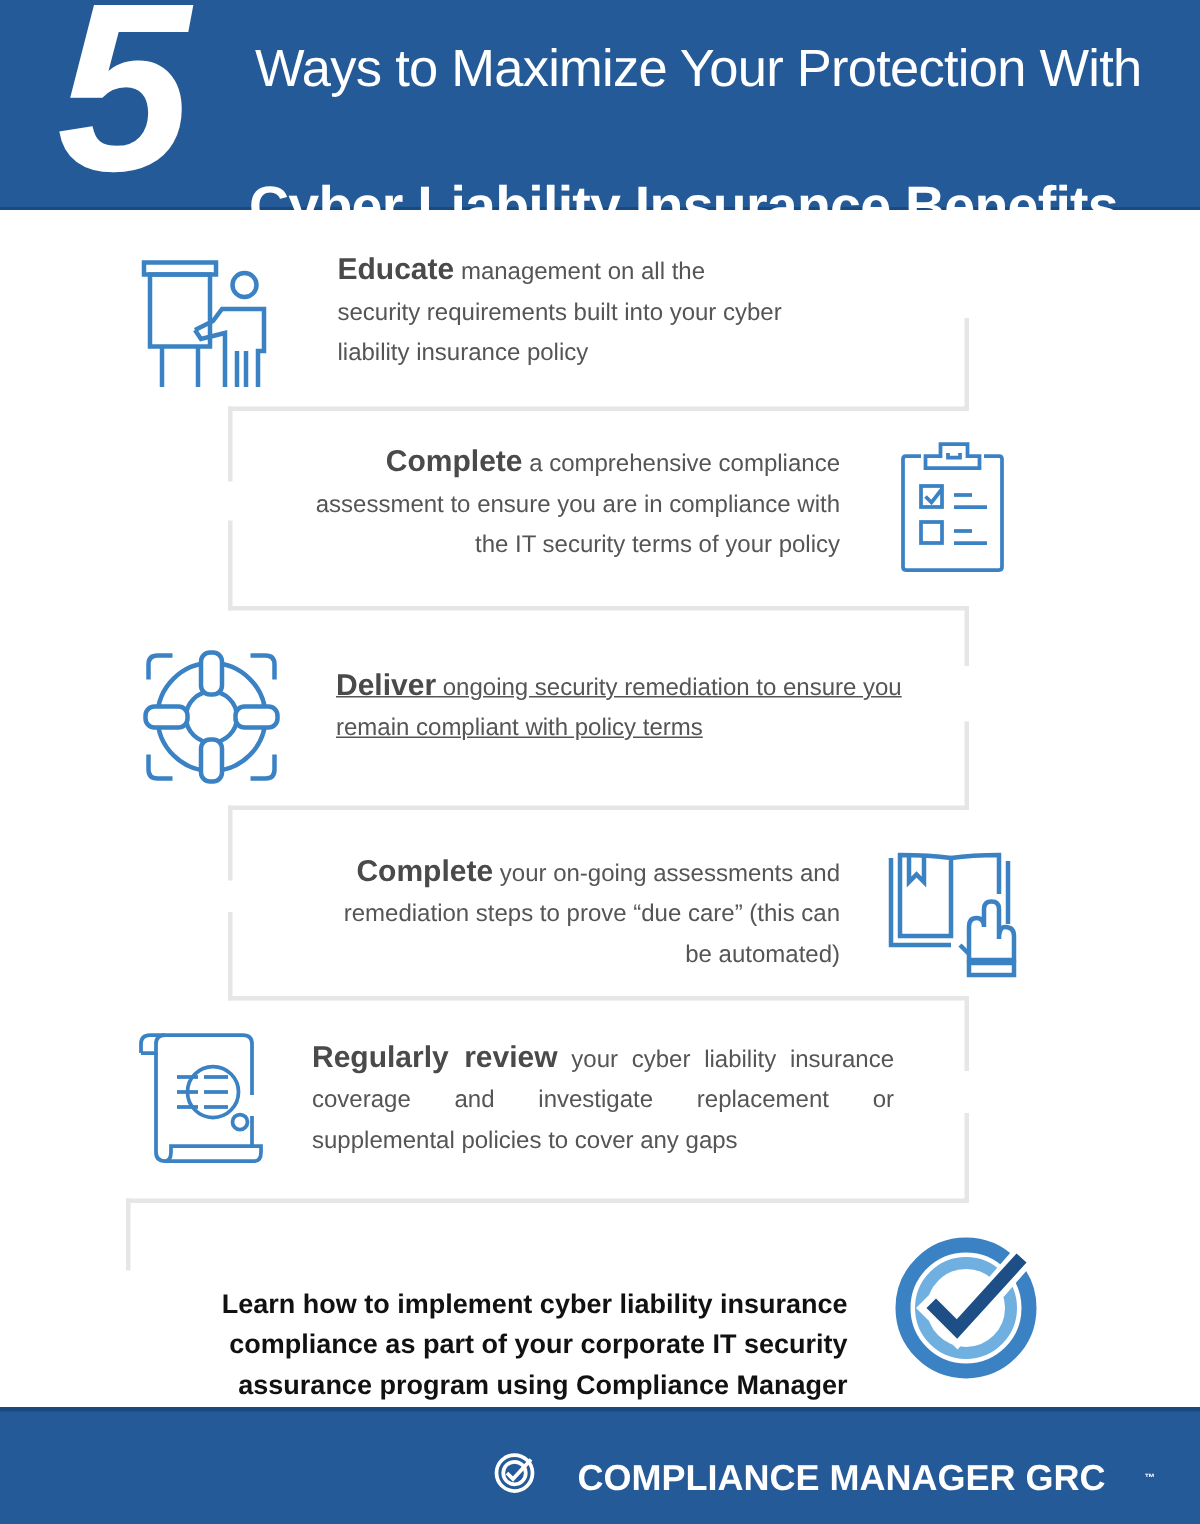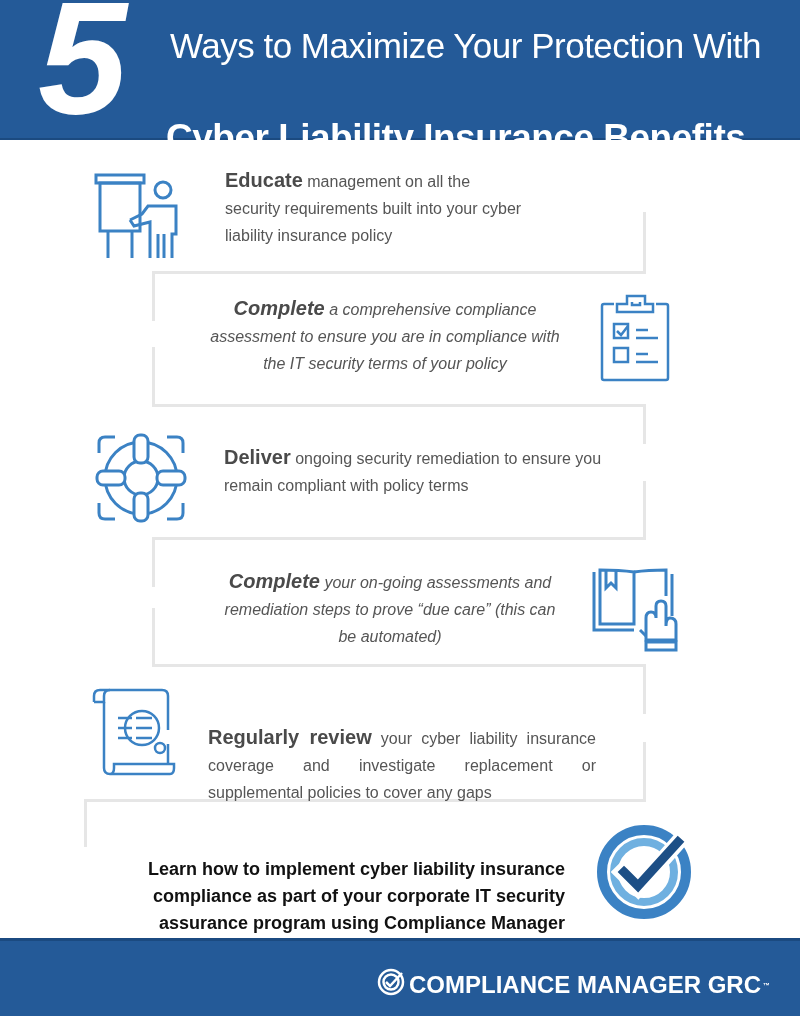--- a/index.html
+++ b/index.html
@@ -8,28 +8,28 @@
   .big5{position:absolute;left:38px;top:-22px;font-size:160px;font-weight:bold;font-style:italic;color:#ffffff;line-height:1;letter-spacing:-4px;}
   .title1{position:absolute;left:170px;top:26px;font-size:35px;color:#ffffff;font-weight:normal;letter-spacing:-0.5px;white-space:nowrap;text-align:center;}
   .title2{position:absolute;left:166px;top:74px;font-size:37px;color:#ffffff;font-weight:bold;letter-spacing:-0.5px;white-space:nowrap;margin-top:43px;}
 
   .line{position:absolute;background:#e6e6e6;}
   .icon{position:absolute;}
   .icon svg{display:block;}
 
   .step{position:absolute;color:#555555;font-size:16px;line-height:27px;}
   .step b{font-size:20px;color:#4a4a4a;margin-top:20px;}
-  .right{text-align:center;font-style:italic;}
+  .right{text-align:right;}
   .justify{text-align:justify;text-align-last:left;}
 
   .cta{position:absolute;right:235px;top:816px;text-align:right;color:#111111;font-size:18px;font-weight:bold;line-height:27px;}
   .cta a{color:#3b82c4;text-decoration:underline;}
 
   .footer{position:absolute;left:0;top:938px;width:800px;height:78px;background:#245a98;border-top:3px solid #1b4a80;}
-  .brand{position:absolute;right:30px;top:27px;display:flex;align-items:center;color:#ffffff;font-weight:bold;font-size:24px;letter-spacing:0px;}
+  .brand{position:absolute;right:30px;top:27px;display:flex;align-items:center;color:#ffffff;font-weight:bold;font-size:24px;letter-spacing:0px;gap:24px;}
   .brand sup{font-size:7px;margin-left:2px;vertical-align:top;}
 </style>
 </head>
 <body>
 
 <div class="header">
   <div class="big5">5</div>
   <div class="title1">Ways to Maximize Your Protection With</div>
   <div class="title2">Cyber Liability Insurance Benefits</div>
 </div>
@@ -94,21 +94,21 @@
     <rect x="39" y="2" width="14" height="28" rx="6" fill="#fff"></rect>
     <rect x="39" y="60" width="14" height="28" rx="6" fill="#fff"></rect>
     <rect x="2" y="38" width="28" height="14" rx="6" fill="#fff"></rect>
     <rect x="62" y="38" width="28" height="14" rx="6" fill="#fff"></rect>
     <path d="M4 20 L4 10 Q4 4 10 4 L20 4"></path>
     <path d="M72 4 L82 4 Q88 4 88 10 L88 20"></path>
     <path d="M4 70 L4 80 Q4 86 10 86 L20 86"></path>
     <path d="M72 86 L82 86 Q88 86 88 80 L88 70"></path>
   </svg>
 </div>
-<div class="step" style="left:224px;top:444px;width:380px;">
+<div class="step" style="left:224px;top:444px;width:380px;text-decoration:underline;">
   <b>Deliver</b><span> ongoing security remediation to ensure you remain compliant with policy terms</span>
 </div>
 
 <div class="step right" style="left:220px;top:568px;width:340px;">
   <b>Complete</b><span> your on-going assessments and remediation steps to prove “due care” (this can be automated)</span>
 </div>
 <div class="icon" style="left:590px;top:566px;">
   <svg width="92" height="88" viewBox="0 0 92 88" fill="none" stroke="#3b82c4" stroke-width="3">
     <path d="M4 6 L4 64 L44 64"></path>
     <path d="M10 4 L10 58 L44 58 L44 6 Q30 4 10 4 Z"></path>
@@ -130,21 +130,21 @@
     <circle cx="52" cy="42" r="17"></circle>
     <circle cx="70" cy="62" r="5"></circle>
     <line x1="28" y1="32" x2="42" y2="32"></line>
     <line x1="28" y1="42" x2="42" y2="42"></line>
     <line x1="28" y1="52" x2="42" y2="52"></line>
     <line x1="46" y1="32" x2="62" y2="32"></line>
     <line x1="46" y1="42" x2="62" y2="42"></line>
     <line x1="46" y1="52" x2="62" y2="52"></line>
   </svg>
 </div>
-<div class="step justify" style="left:208px;top:724px;width:388px;">
+<div class="step justify" style="left:208px;top:692px;width:388px;">
   <b>Regularly review</b><span> your cyber liability insurance coverage and investigate replacement or supplemental policies to cover any gaps</span>
 </div>
 
 <div class="cta" style="width:450px;margin-top:40px;">
   <div>Learn how to implement cyber liability insurance compliance as part of your corporate IT security assurance program using Compliance Manager GRC.</div>
 </div>
 <div class="icon" style="left:596px;top:824px;">
   <svg width="96" height="96" viewBox="0 0 96 96">
     <circle cx="48" cy="48" r="42" fill="none" stroke="#3b82c4" stroke-width="10"></circle>
     <circle cx="48" cy="48" r="30" fill="none" stroke="#6fb0e0" stroke-width="8"></circle>

